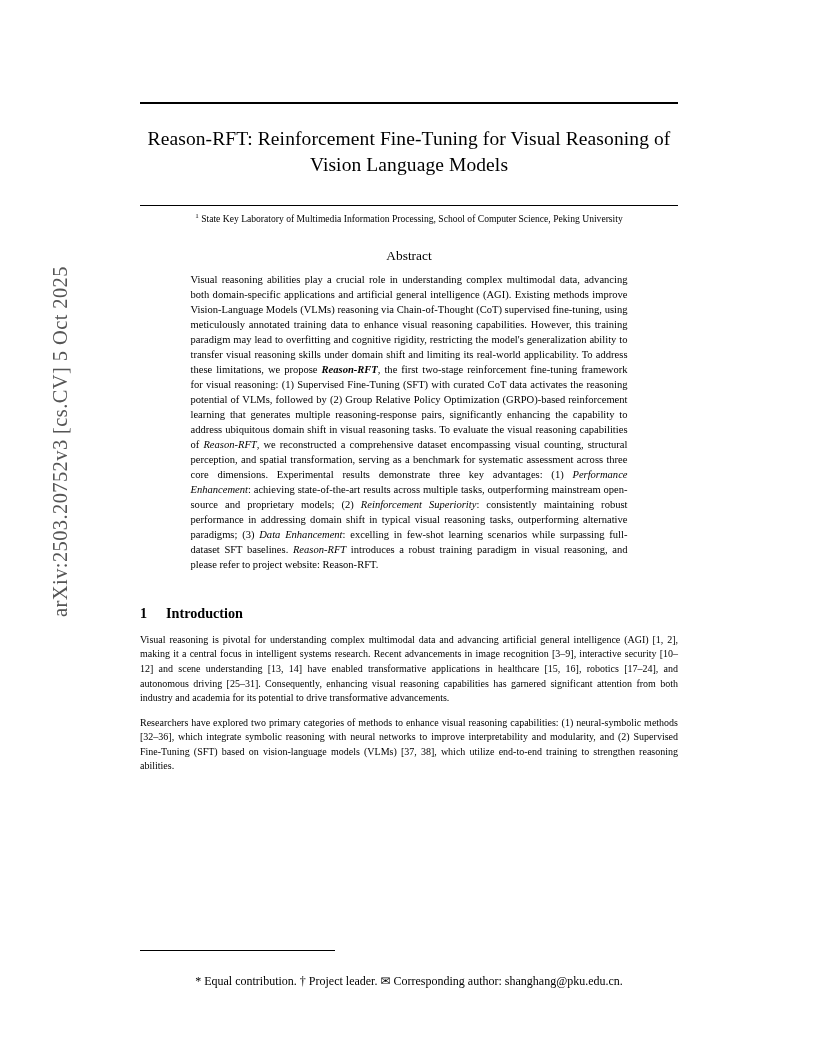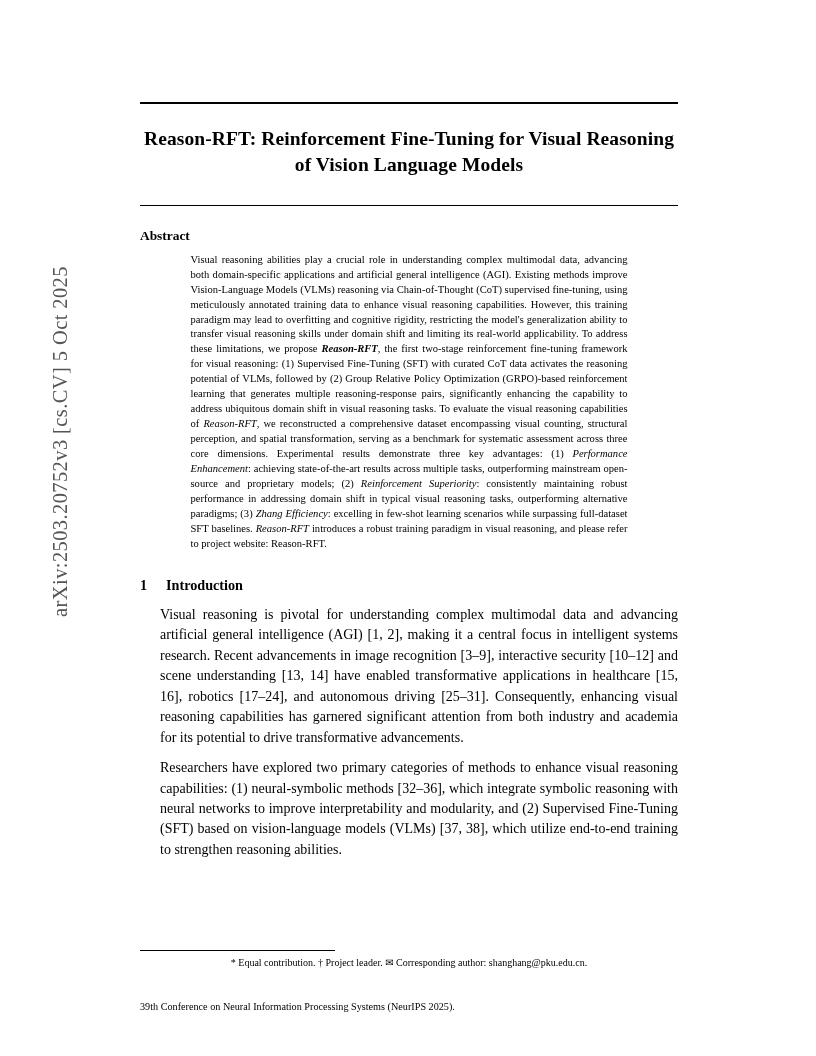--- a/index.html
+++ b/index.html
@@ -43,21 +43,21 @@
   .rule-top {
     margin-top: 102px;
     border-top: 2.6px solid #000;
     width: 100%;
   }
 
   .title {
     margin-top: 22px;
     text-align: center;
     font-size: 19.5px;
-    font-weight: bold;
+    font-weight: normal;
     line-height: 1.35;
     letter-spacing: 0.1px;
   }
 
   .rule-under-title {
     margin-top: 26px;
     border-top: 1.1px solid #000;
     width: 100%;
   }
 
@@ -73,68 +73,67 @@
   .affils {
     margin-top: 5px;
     text-align: center;
     font-size: 9.6px;
     line-height: 1.62;
   }
   .affils sup { font-size: 7px; }
 
   .abstract-head {
     margin-top: 22px;
-    text-align: left;
+    text-align: center;
     font-size: 13.4px;
-    font-weight: bold;
+    font-weight: normal;
   }
 
   .abstract-body {
     margin: 9px auto 0 auto;
     width: 437px;
     font-size: 10.55px;
     line-height: 1.42;
     text-align: justify;
     text-justify: inter-word;
     hyphens: auto;
   }
   .abstract-body p { margin: 0; }
 
   .section-head {
-    margin-top: 25px;
+    margin-top: 32px;
     font-size: 14.2px;
     font-weight: bold;
   }
   .section-head .num { display: inline-block; width: 26px; }
 
   .body-text {
     margin-top: 11px;
-    font-size: 14px;
+    font-size: 10px;
     line-height: 1.46;
     text-align: justify;
     hyphens: auto;
-    margin-left: 20px;
   }
   .body-text p { margin: 0 0 10px 0; }
   .body-text p:last-child { margin-bottom: 0; }
 
   .footnote-rule {
     position: absolute;
     bottom: 105px;
     left: 0;
     width: 195px;
     border-top: 0.9px solid #000;
   }
   .footnotes {
     position: absolute;
-    bottom: 86px;
+    bottom: 66px;
     left: 0;
     width: 100%;
     text-align: center;
-    font-size: 10px;
+    font-size: 12px;
     line-height: 1.45;
   }
 
   .venue {
     position: absolute;
     bottom: 44px;
     left: 0;
     width: 100%;
     font-size: 10.2px;
   }
@@ -150,20 +149,21 @@
 <div class="page">
 
   <div class="rule-top"></div>
 
   <div class="title">Reason-RFT: Reinforcement Fine-Tuning for Visual Reasoning of Vision Language Models</div>
 
   <div class="rule-under-title"></div>
 
 
   <div class="affils">
+    <div><sup>1</sup> State Key Laboratory of Multimedia Information Processing, School of Computer Science, Peking University</div>
   </div>
 
   <div class="abstract-head">Abstract</div>
 
   <div class="abstract-body">
     <p>Visual reasoning abilities play a crucial role in understanding complex multimodal
     data, advancing both domain-specific applications and artificial general intelligence
     (AGI). Existing methods improve Vision-Language Models (VLMs) reasoning
     via Chain-of-Thought (CoT) supervised fine-tuning, using meticulously annotated
     training data to enhance visual reasoning capabilities. However, this training
@@ -176,31 +176,30 @@
     (GRPO)-based reinforcement learning that generates multiple reasoning-response
     pairs, significantly enhancing the capability to address ubiquitous domain shift in
     visual reasoning tasks. To evaluate the visual reasoning capabilities of <i>Reason-RFT</i>,
     we reconstructed a comprehensive dataset encompassing visual counting, structural
     perception, and spatial transformation, serving as a benchmark for systematic
     assessment across three core dimensions. Experimental results demonstrate three
     key advantages: (1) <i>Performance Enhancement</i>: achieving state-of-the-art results
     across multiple tasks, outperforming mainstream open-source and proprietary models;
     (2) <i>Reinforcement Superiority</i>: consistently maintaining robust performance in
     addressing domain shift in typical visual reasoning tasks, outperforming alternative
-    paradigms; (3) <i>Zhang Efficiency</i>: excelling in few-shot learning scenarios while
+    paradigms; (3) <i>Data Enhancement</i>: excelling in few-shot learning scenarios while
     surpassing full-dataset SFT baselines. <i>Reason-RFT</i> introduces a robust training
     paradigm in visual reasoning, and please refer to project website: Reason-RFT.</p>
   </div>
 
   <div class="section-head">
     <span class="num">1</span><span>Introduction</span>
   </div>
 
   <div class="body-text">
     <p>Visual reasoning is pivotal for understanding complex multimodal data and advancing artificial general intelligence (AGI) [1, 2], making it a central focus in intelligent systems research. Recent advancements in image recognition [3–9], interactive security [10–12] and scene understanding [13, 14] have enabled transformative applications in healthcare [15, 16], robotics [17–24], and autonomous driving [25–31]. Consequently, enhancing visual reasoning capabilities has garnered significant attention from both industry and academia for its potential to drive transformative advancements.</p>
     <p>Researchers have explored two primary categories of methods to enhance visual reasoning capabilities: (1) neural-symbolic methods [32–36], which integrate symbolic reasoning with neural networks to improve interpretability and modularity, and (2) Supervised Fine-Tuning (SFT) based on vision-language models (VLMs) [37, 38], which utilize end-to-end training to strengthen reasoning abilities.</p>
   </div>
 
   <div class="footnote-rule"></div>
   <div class="footnotes">* Equal contribution. † Project leader. ✉ Corresponding author: shanghang@pku.edu.cn.</div>
-  <div class="venue">39th Conference on Neural Information Processing Systems (NeurIPS 2025).</div>
 
 </div>
 
 </body></html>

